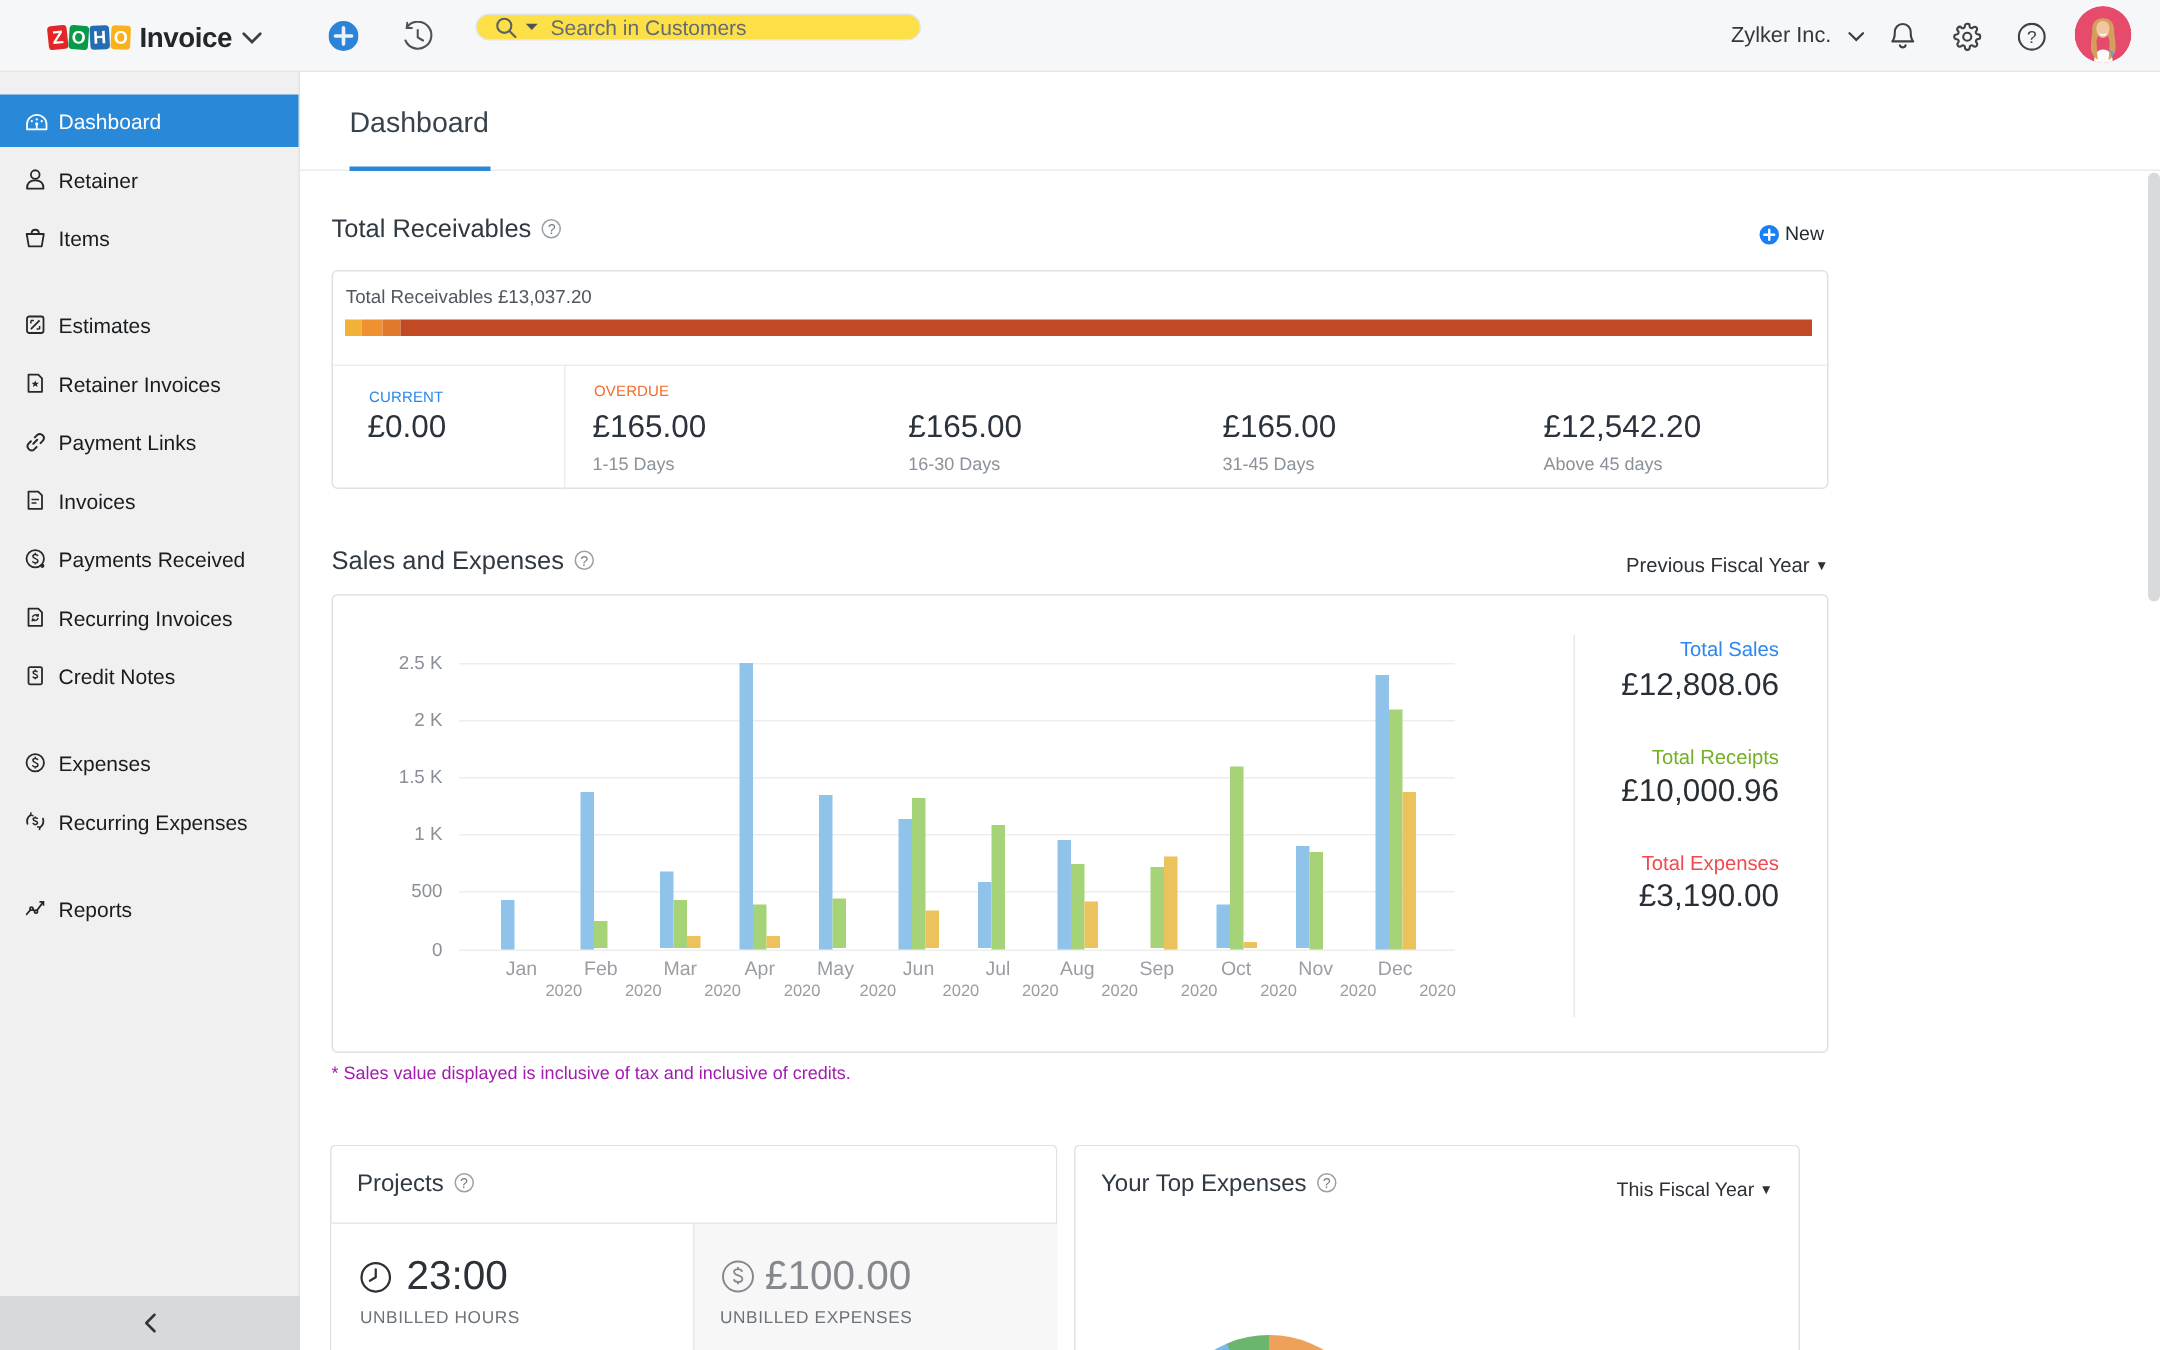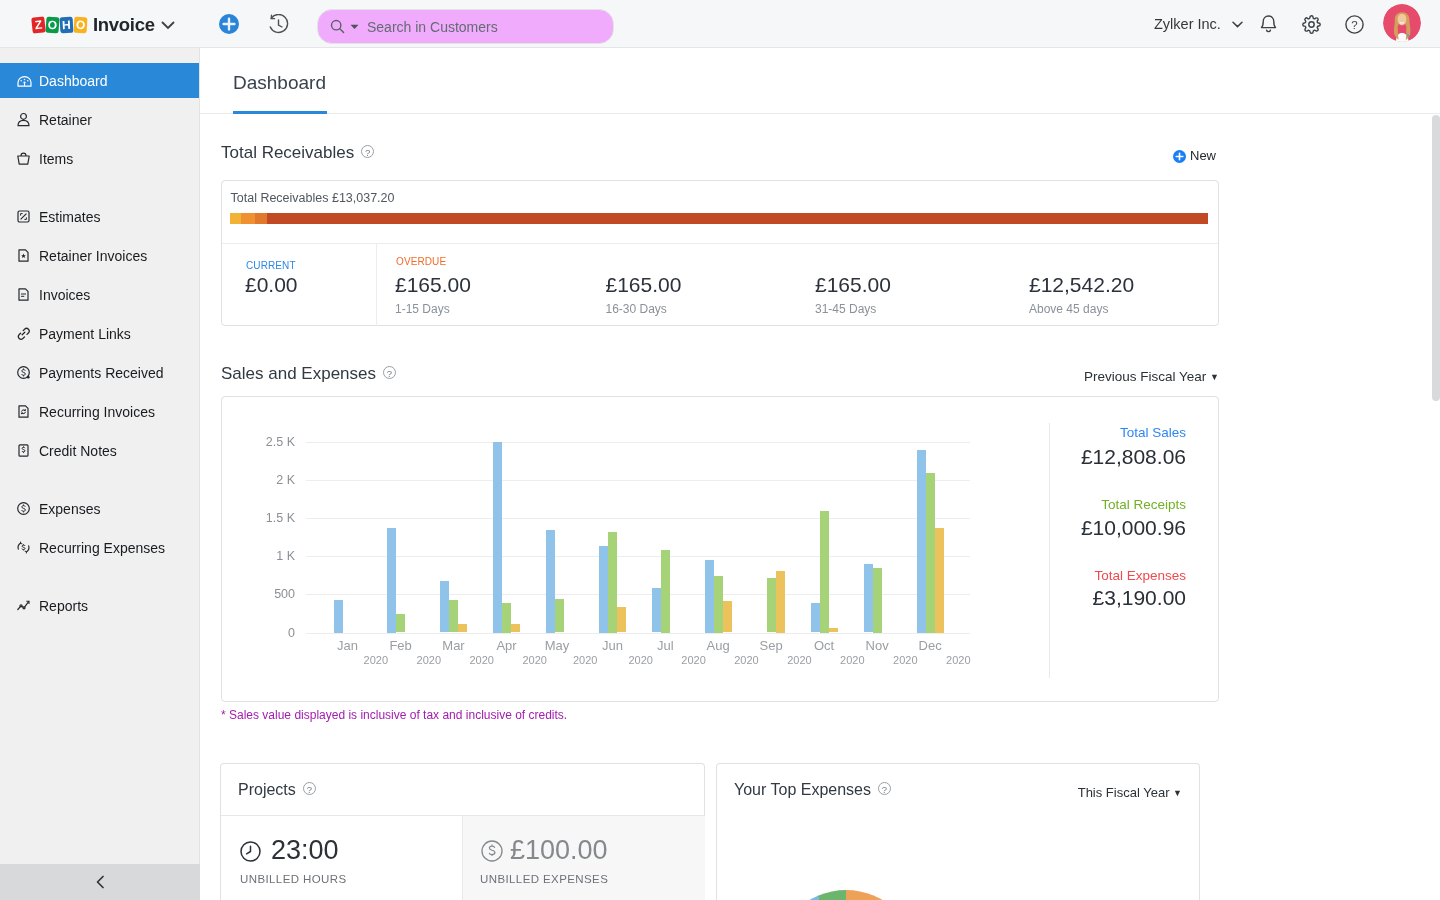--- a/index.html
+++ b/index.html
@@ -8,21 +8,21 @@
 
 #topbar { position:absolute; left:0; top:0; width:1440px; height:48px; background:#f6f7f8; border-bottom:1px solid #e4e5e6; z-index:30; }
 #logo { position:absolute; left:32px; top:14px; display:flex; align-items:center; }
 .tile { width:13px; height:16px; border-radius:2.5px; color:#fff; font-weight:bold; font-size:12px; line-height:16px; text-align:center; margin-right:1px; }
 .t1 { background:#e42527; transform:rotate(-6deg); }
 .t2 { background:#089949; transform:rotate(4deg); }
 .t3 { background:#226db4; transform:rotate(-3deg); }
 .t4 { background:#f9b21d; transform:rotate(3deg); }
 #logoname { font-size:18.5px; font-weight:bold; color:#22272c; margin-left:5px; letter-spacing:-0.3px; }
 #plusbtn { position:absolute; left:219px; top:14px; width:20px; height:20px; }
-#searchpill { position:absolute; left:317px; top:9px; width:297px; height:35px; background:#f0abfc; border:1px solid #e3e4e6; border-radius:15px; display:flex; align-items:center; }
+#searchpill { position:absolute; left:317px; top:9px; width:297px; height:18px; background:#fde047; border:1px solid #e3e4e6; border-radius:15px; display:flex; align-items:center; }
 #searchtext { color:#646b73; font-size:14px; margin-left:8px; }
 #orgname { position:absolute; left:1154px; top:0; height:48px; display:flex; align-items:center; font-size:14.5px; color:#33383d; }
 .topicon { position:absolute; top:0; height:48px; display:flex; align-items:center; }
 #avatar { position:absolute; left:1383px; top:4px; width:38px; height:38px; border-radius:50%; overflow:hidden; }
 
 
 #sidebar { position:absolute; left:0; top:48px; width:200px; height:852px; background:#f0f0f1; border-right:1px solid #e3e3e4; z-index:20; }
 .navitem { position:relative; height:35px; margin-bottom:4px; display:flex; align-items:center; font-size:14px; color:#191c1f; }
 .navitem svg { position:absolute; left:16px; }
 .navitem span { margin-left:39px; }
@@ -174,31 +174,31 @@
     <span>Estimates</span>
   </div>
   <div class="navitem">
     <svg width="15" height="15" viewBox="0 0 15 15" fill="none" stroke="#26282b" stroke-width="1.2">
         <path d="M3 1.8 L9.5 1.8 L12 4.3 L12 13.2 L3 13.2 Z" stroke-linejoin="round"></path>
         <path d="M7.5 5.6 L8.2 7.2 L9.9 7.2 L8.6 8.3 L9.1 10 L7.5 9 L5.9 10 L6.4 8.3 L5.1 7.2 L6.8 7.2 Z" fill="#26282b" stroke="none"></path>
       </svg>
     <span>Retainer Invoices</span>
   </div>
   <div class="navitem">
+    <svg width="15" height="15" viewBox="0 0 15 15" fill="none" stroke="#26282b" stroke-width="1.3">
+        <path d="M6.2 8.8 L8.8 6.2 M4.6 7.2 L3 8.8 A2.7 2.7 0 0 0 6.8 12.6 L8.4 11 M7.2 4.6 L8.8 3 A2.7 2.7 0 0 1 12.6 6.8 L11 8.4" stroke-linecap="round"></path>
+      </svg>
+    <span>Payment Links</span>
+  </div>
+  <div class="navitem">
     <svg width="15" height="15" viewBox="0 0 15 15" fill="none" stroke="#26282b" stroke-width="1.2">
         <path d="M3 1.8 L9.5 1.8 L12 4.3 L12 13.2 L3 13.2 Z" stroke-linejoin="round"></path>
         <path d="M5 7 L10 7 M5 9.3 L8.3 9.3" stroke-width="1"></path>
       </svg>
     <span>Invoices</span>
-  </div>
-  <div class="navitem">
-    <svg width="15" height="15" viewBox="0 0 15 15" fill="none" stroke="#26282b" stroke-width="1.3">
-        <path d="M6.2 8.8 L8.8 6.2 M4.6 7.2 L3 8.8 A2.7 2.7 0 0 0 6.8 12.6 L8.4 11 M7.2 4.6 L8.8 3 A2.7 2.7 0 0 1 12.6 6.8 L11 8.4" stroke-linecap="round"></path>
-      </svg>
-    <span>Payment Links</span>
   </div>
   <div class="navitem">
     <svg width="15" height="15" viewBox="0 0 15 15" fill="none" stroke="#26282b" stroke-width="1.2">
         <circle cx="7.5" cy="7.5" r="5.8"></circle>
         <path d="M9.3 5.7 C9 4.9 8.3 4.6 7.5 4.6 C6.6 4.6 5.9 5.1 5.9 5.9 C5.9 7.9 9.3 6.9 9.3 8.9 C9.3 9.8 8.5 10.3 7.5 10.3 C6.6 10.3 5.9 9.9 5.7 9.1 M7.5 3.5 L7.5 4.6 M7.5 10.3 L7.5 11.4" stroke-width="1"></path>
         <circle cx="12.2" cy="12.2" r="1.4" fill="#26282b" stroke="none"></circle>
       </svg>
     <span>Payments Received</span>
   </div>
   <div class="navitem">

